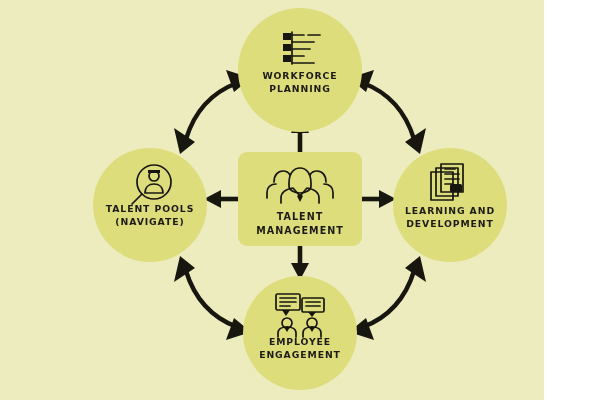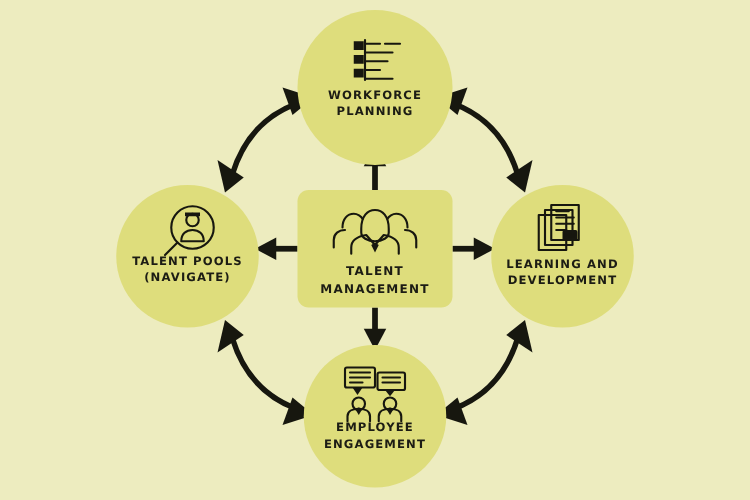--- a/index.html
+++ b/index.html
@@ -7,21 +7,21 @@
     padding: 0;
   }
   body {
     width: 600px;
     height: 400px;
     overflow: hidden;
     font-family: "DejaVu Sans", sans-serif;
   }
   #diagram-root {
     position: relative;
-    width: 600px;
+    width: 544px;
     height: 400px;
     background: #edecbf;
   }
   #diagram-svg {
     position: absolute;
     left: 0;
     top: 0;
     width: 600px;
     height: 400px;
   }

